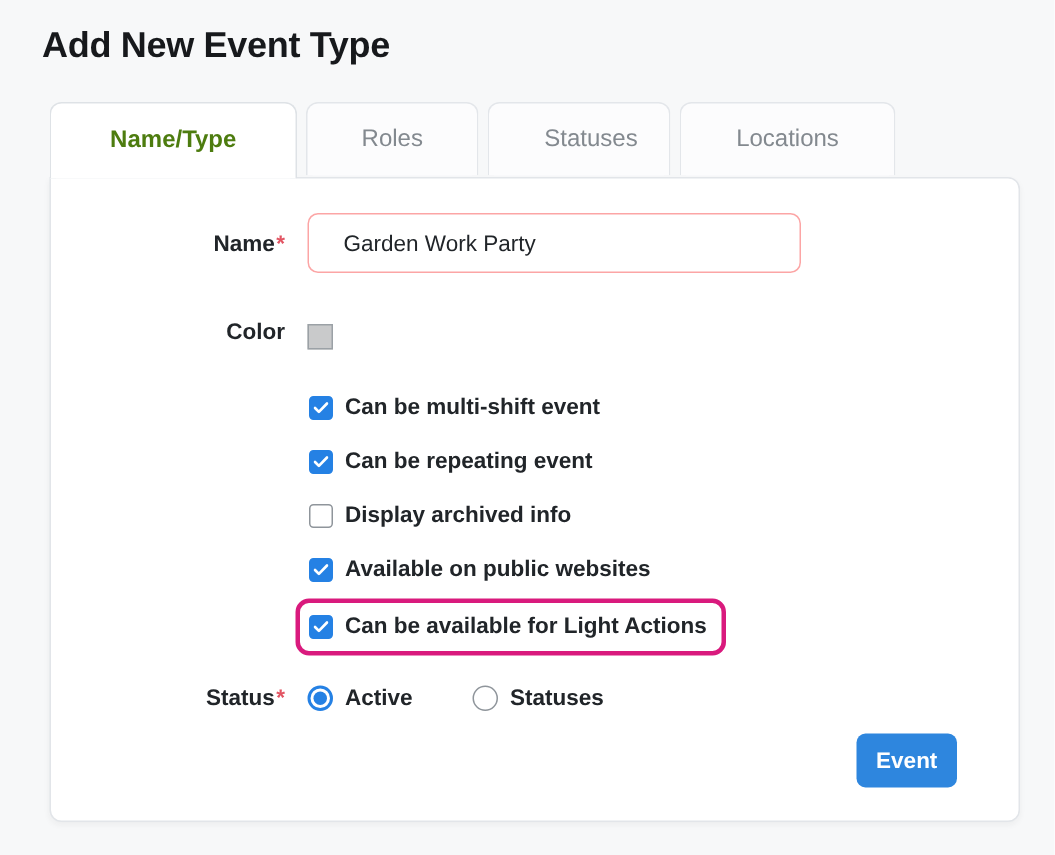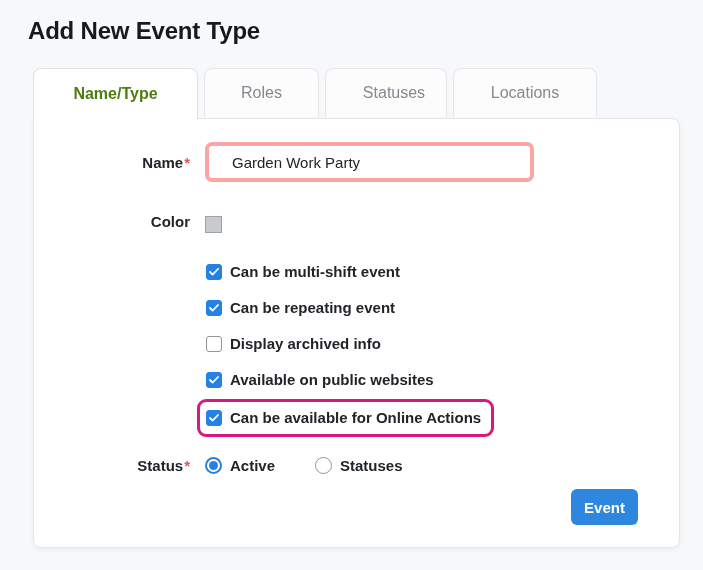--- a/index.html
+++ b/index.html
@@ -61,21 +61,21 @@
     box-sizing:border-box;
     width:171px; padding-right:15px;
     text-align:right;
     font-size:15px; font-weight:700; color:#212529;
     flex:0 0 auto;
   }
   .req { color:#e25563; font-weight:700; margin-left:1px; }
   .name-input {
     box-sizing:border-box;
     width:329px; height:40px;
-    border:4px solid #fca5a5; border-radius:7px;
+    border:1px solid #fca5a5; border-radius:7px;
     padding:0 12px 0 23px;
     font-size:15px; color:#212529;
     font-family:inherit;
     background:#fff;
   }
   .row-color { margin-top:16px; align-items:center; }
   .row-color .label-col { margin-top:11px; }
   .swatch {
     width:15px; height:15px;
     background:#c9cacb; border:1px solid #9ba1a6;
@@ -204,21 +204,21 @@
       <span class="check-label">Available on public websites</span>
     </div>
 
     <div class="hl-box">
       <div class="check-row">
         <div class="cb checked">
           <svg width="10" height="8" viewBox="0 0 10 8">
               <path d="M1 4l2.6 2.6L9 1" stroke="#fff" stroke-width="1.8" fill="none" stroke-linecap="round" stroke-linejoin="round"></path>
             </svg>
         </div>
-        <span class="check-label">Can be available for Online Actions</span>
+        <span class="check-label">Can be available for Light Actions</span>
       </div>
     </div>
 
   </div>
 
   <div class="frow status-row">
     <div class="label-col"><span>Status</span><span class="req">*</span></div>
     <div class="radio-group">
       <div class="radio selected">
           <div class="dot"></div>

